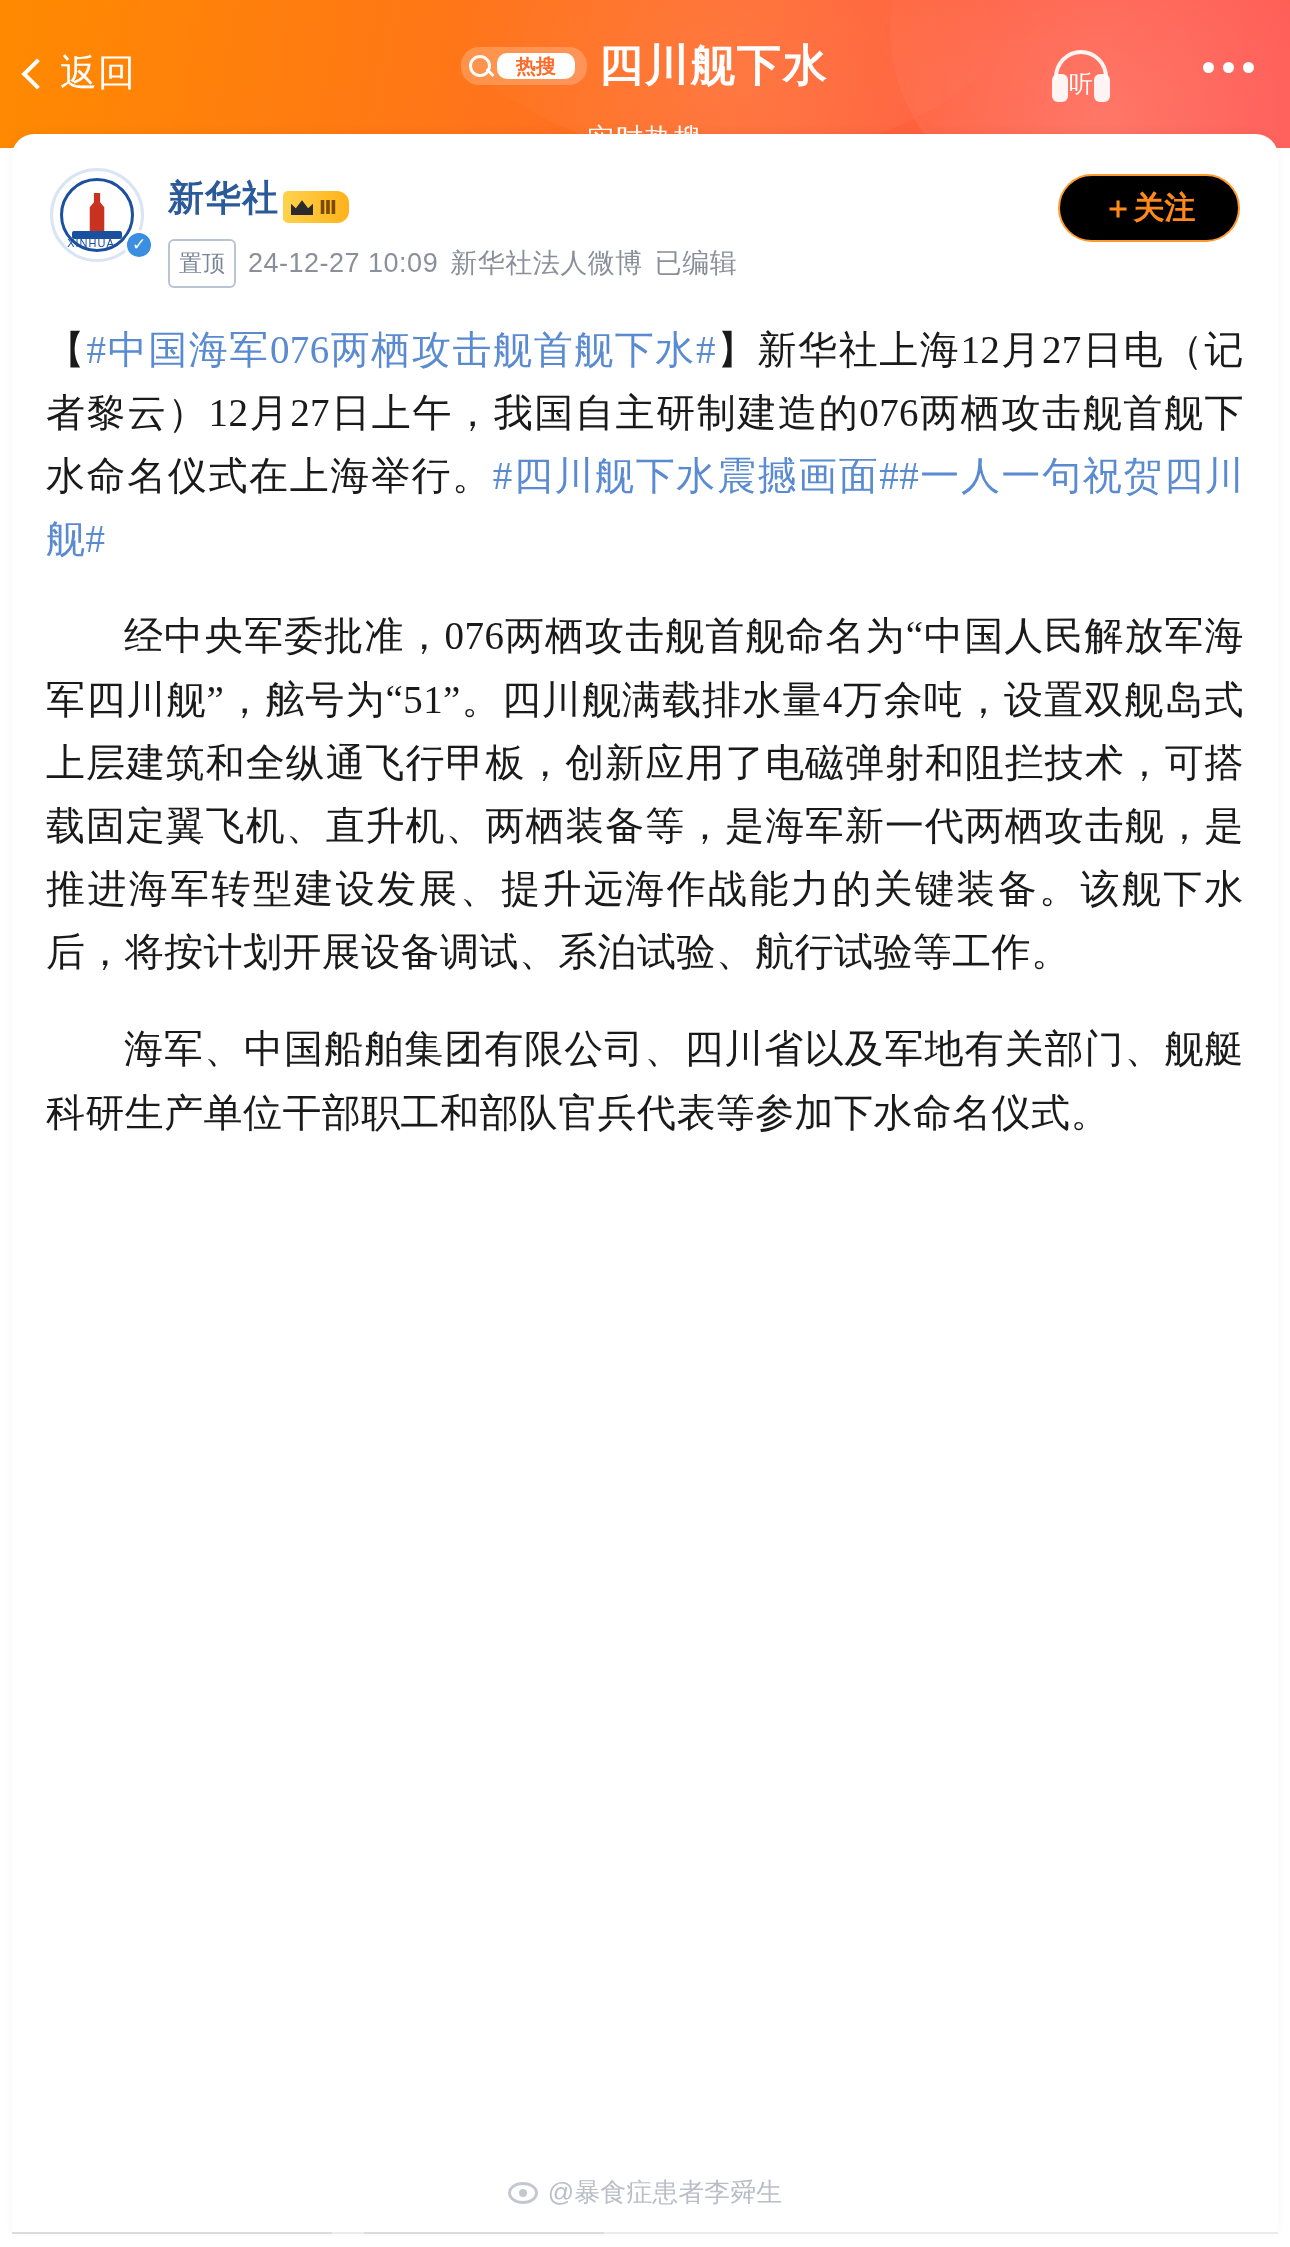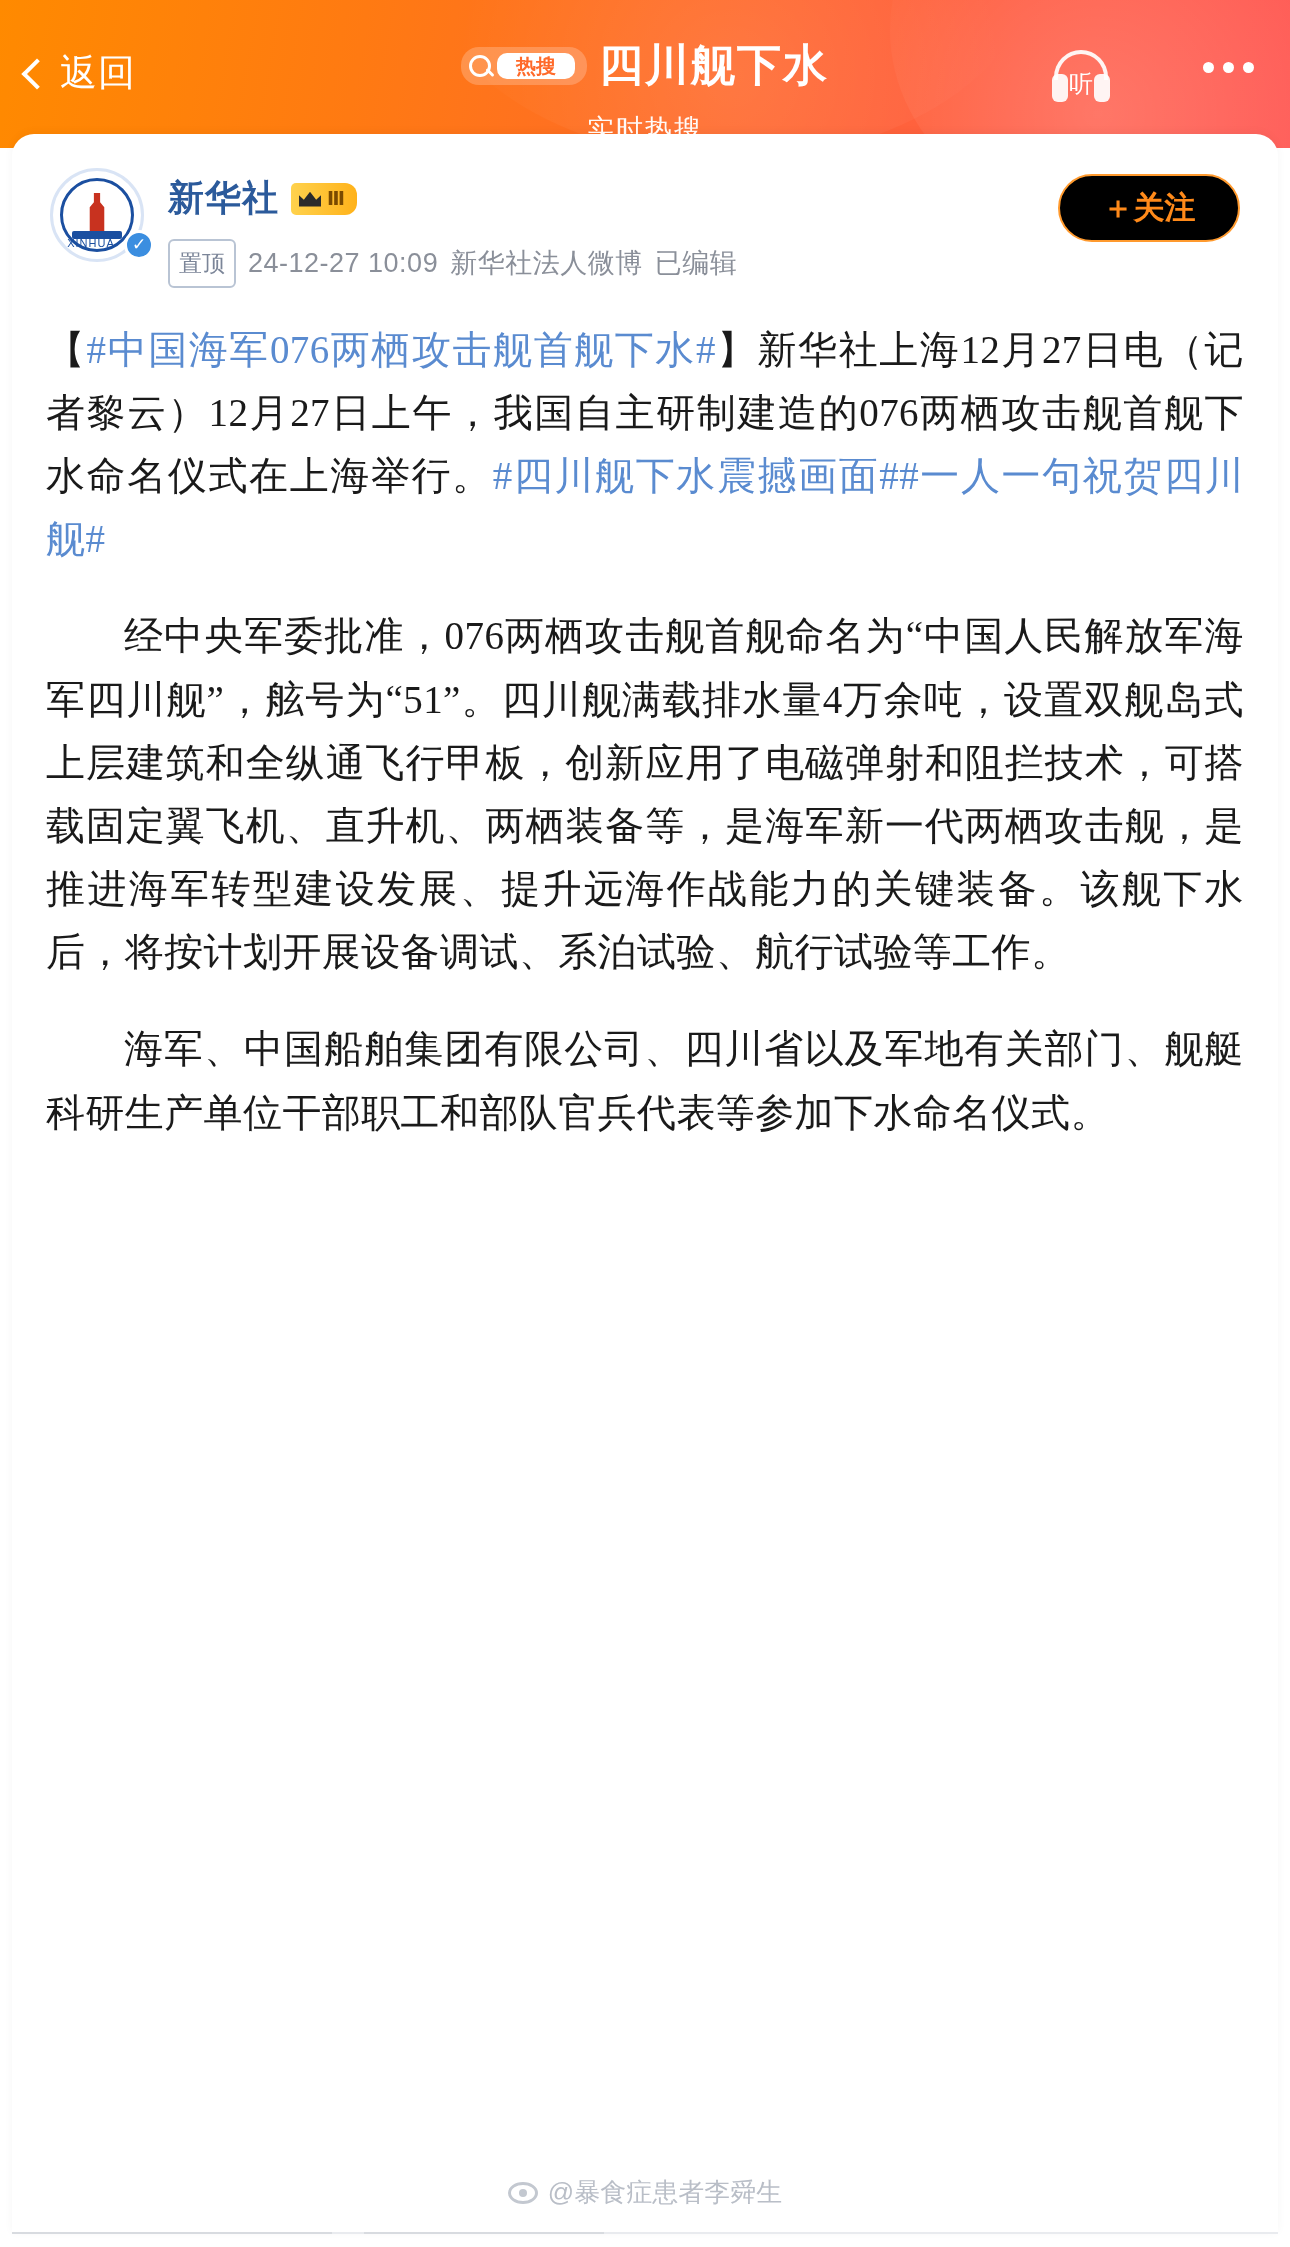--- a/index.html
+++ b/index.html
@@ -94,21 +94,21 @@
   }
   .main-title {
     color: #ffffff;
     font-size: 44px;
     font-weight: bold;
     letter-spacing: 2px;
   }
   .sub-title {
     color: #ffffff;
     font-size: 27px;
-    margin-top: 16px;
+    margin-top: 25px;
     letter-spacing: 2px;
     opacity: 0.97;
   }
 
   .listen-btn {
     position: absolute;
     right: 176px; top: 48px;
     width: 66px; height: 66px;
     z-index: 5;
   }
@@ -212,21 +212,21 @@
     border-radius: 50%;
     background: #3b8ee0;
     border: 3px solid #ffffff;
     color: #fff;
     font-size: 17px;
     line-height: 24px;
     text-align: center;
   }
 
   .author-meta { margin-left: 24px; padding-top: 6px; flex: 1 1 auto; }
-  .name-line { display: flex; align-items: center; gap: 12px; }
+  .name-line { display: flex; align-items: flex-end; gap: 4px; }
   .author-name {
     font-size: 36px;
     color: #2b5a9b;
     font-weight: bold;
     letter-spacing: 1px;
   }
   .crown-badge {
     display: inline-flex; align-items: center;
     height: 32px;
     background: linear-gradient(90deg,#ffd24d,#ffb21a);

